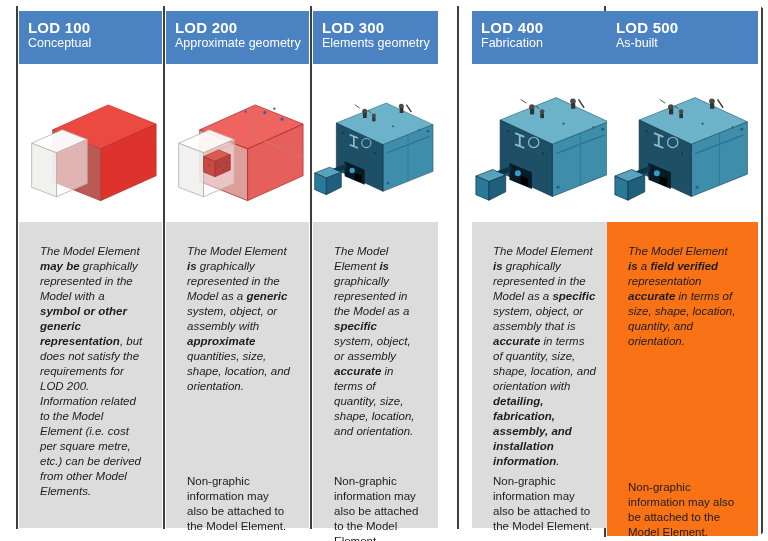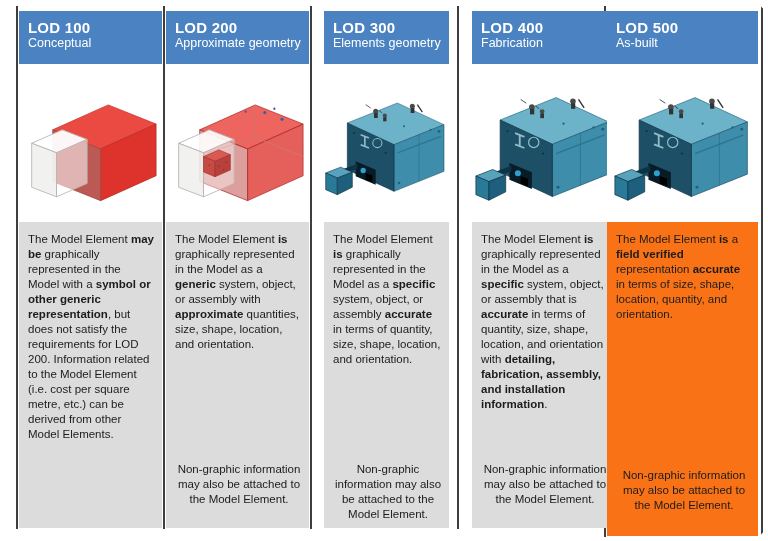--- a/index.html
+++ b/index.html
@@ -11,38 +11,38 @@
   .d1{left:16px;height:523px}
   .d2{left:163px;height:523px}
   .d3{left:310px;height:523px}
   .d4{left:457px;height:523px}
   .d5{left:604px;height:531px}
   .d6{left:761px;height:531px}
 
   .col{position:absolute;top:0;height:541px;}
   .c1{left:19px;width:143px}
   .c2{left:166px;width:143px}
-  .c3{left:324px;width:125px}
+  .c3{left:313px;width:125px}
   .c4{left:472px;width:143px}
   .c5{left:607px;width:151px}
 
   .hd{position:absolute;top:11px;left:0;right:0;height:53px;background:#4b82c1;color:#fff;
       padding:8px 4px 0 9px;box-sizing:border-box;}
   .hd-title{font-size:15px;font-weight:bold;letter-spacing:.2px;}
   .hd-sub{font-size:12.5px;}
 
   .img-area{position:absolute;top:64px;left:0;right:0;height:158px;background:#fff;
       display:flex;align-items:center;justify-content:center;}
   .img-area svg{margin-top:10px;}
 
   .cell{position:absolute;top:222px;left:0;right:0;height:306px;background:#dcdcdc;
       box-sizing:border-box;padding:10px 7px 0 9px;font-size:11.5px;line-height:15px;color:#1c1c1c;}
   .c5 .cell{height:314px;background:#f97316;}
-  .desc{margin:0;}
-  .note{position:absolute;margin:0;top:240px;left:9px;right:6px;font-size:11.5px;line-height:15px;text-align:center;}
+  .desc{margin:12px;font-style:italic;}
+  .note{position:absolute;margin:12px;top:240px;left:9px;right:6px;font-size:11.5px;line-height:15px;}
   .c5 .note{top:246px;}
   b{font-weight:bold;}
   .defs{position:absolute;width:0;height:0;overflow:hidden;}
 </style>
 </head>
 <body>
 
 <svg class="defs" aria-hidden="true">
   <defs>
     <symbol id="sym-box-solid" viewBox="0 0 140 122">

